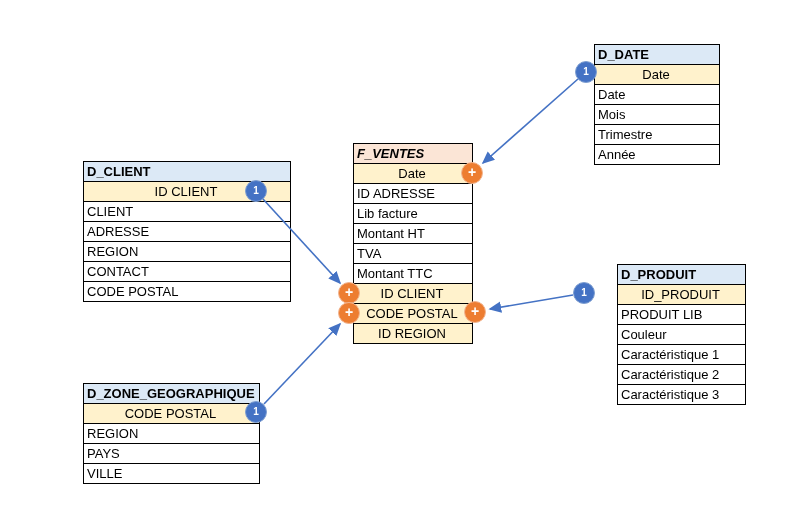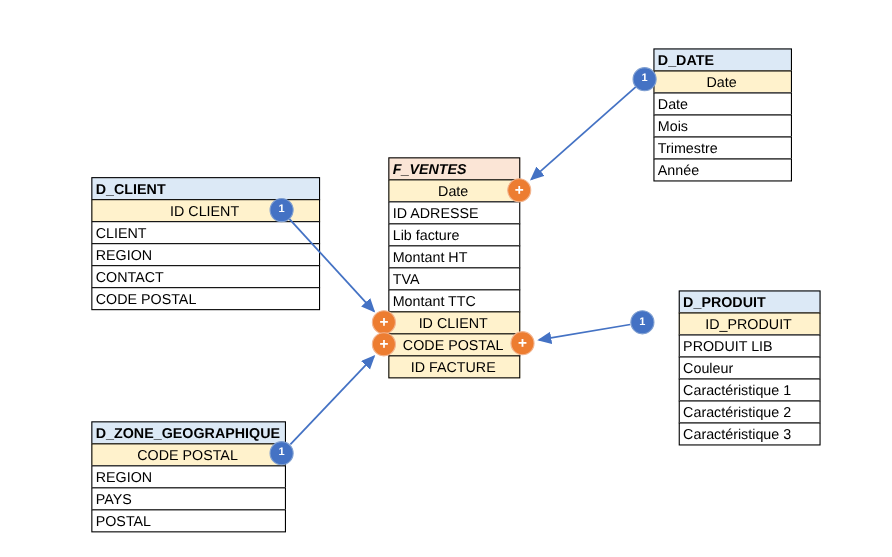--- a/index.html
+++ b/index.html
@@ -45,20 +45,21 @@
 </style>
 </head>
 <body>
 
 <div class="canvas">
 
   <div id="t-client" class="tbl">
       <div class="tbl-header">D_CLIENT</div>
       <div class="tbl-row key">ID CLIENT</div>
       <div class="tbl-row">CLIENT</div>
+      <div class="tbl-row">ADRESSE</div>
       <div class="tbl-row">REGION</div>
       <div class="tbl-row">CONTACT</div>
       <div class="tbl-row">CODE POSTAL</div>
     </div>
   <div id="t-date" class="tbl">
       <div class="tbl-header">D_DATE</div>
       <div class="tbl-row key">Date</div>
       <div class="tbl-row">Date</div>
       <div class="tbl-row">Mois</div>
       <div class="tbl-row">Trimestre</div>
@@ -67,37 +68,37 @@
   <div id="t-ventes" class="tbl">
       <div class="tbl-header fact">F_VENTES</div>
       <div class="tbl-row key">Date</div>
       <div class="tbl-row">ID ADRESSE</div>
       <div class="tbl-row">Lib facture</div>
       <div class="tbl-row">Montant HT</div>
       <div class="tbl-row">TVA</div>
       <div class="tbl-row">Montant TTC</div>
       <div class="tbl-row key">ID CLIENT</div>
       <div class="tbl-row key">CODE POSTAL</div>
-      <div class="tbl-row key">ID FACTURE</div>
+      <div class="tbl-row key">ID REGION</div>
     </div>
   <div id="t-produit" class="tbl">
       <div class="tbl-header">D_PRODUIT</div>
       <div class="tbl-row key">ID_PRODUIT</div>
       <div class="tbl-row">PRODUIT LIB</div>
       <div class="tbl-row">Couleur</div>
       <div class="tbl-row">Caractéristique 1</div>
       <div class="tbl-row">Caractéristique 2</div>
       <div class="tbl-row">Caractéristique 3</div>
     </div>
   <div id="t-zone" class="tbl">
       <div class="tbl-header">D_ZONE_GEOGRAPHIQUE</div>
       <div class="tbl-row key">CODE POSTAL</div>
       <div class="tbl-row">REGION</div>
       <div class="tbl-row">PAYS</div>
-      <div class="tbl-row">POSTAL</div>
+      <div class="tbl-row">VILLE</div>
     </div>
 
   <svg class="wires" width="811" height="506" viewBox="0 0 811 506">
     <defs>
       <marker id="arw" markerWidth="9" markerHeight="8" refX="7" refY="3.5" orient="auto">
         <path d="M0,0 L8,3.5 L0,7 z" fill="#4472c4"></path>
       </marker>
     </defs>
     <line x1="263" y1="199" x2="340" y2="283" stroke="#4472c4" stroke-width="1.6" marker-end="url(#arw)"></line>
     <line x1="578" y1="79" x2="483" y2="163" stroke="#4472c4" stroke-width="1.6" marker-end="url(#arw)"></line>

